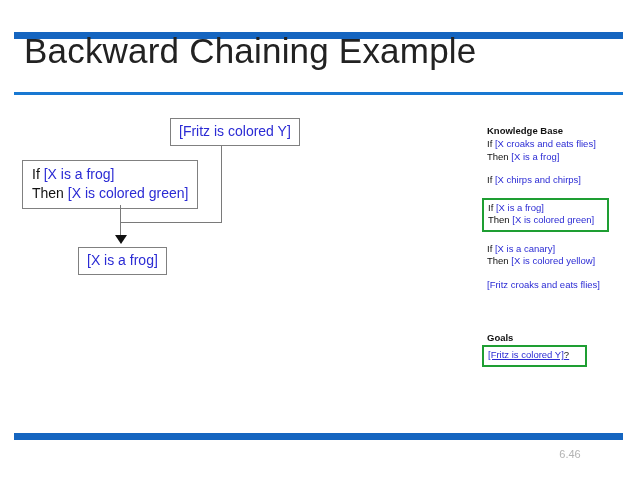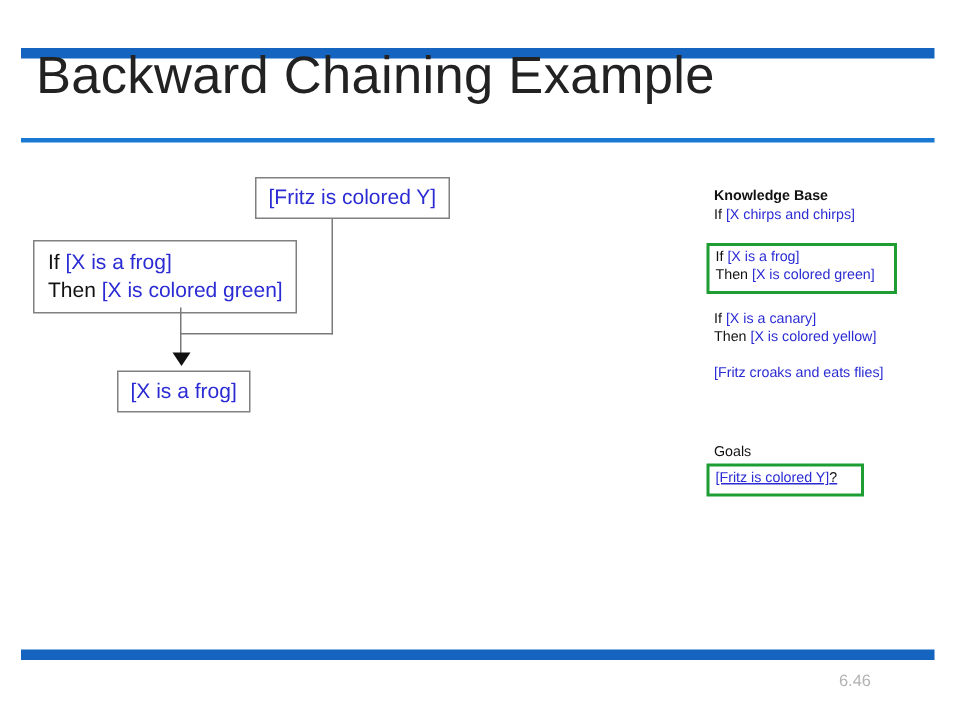--- a/index.html
+++ b/index.html
@@ -61,42 +61,42 @@
   .arrow-head{
     position:absolute; left:115px; top:135px;
     width:0; height:0;
     border-left:6px solid transparent;
     border-right:6px solid transparent;
     border-top:9px solid #111111;
   }
 
   
   .kb{
-    position:absolute; left:476px; top:124px; width:140px;
+    position:absolute; left:487px; top:124px; width:140px;
     font-size:9.5px; line-height:12.5px; color:#2B2BD4;
   }
   .kb-head{
     font-weight:bold; color:#111111; font-size:9.5px; line-height:13px;
     margin-bottom:1px;
   }
   .kb-rule{ margin-bottom:11px; white-space:nowrap; }
   .kb-line{ white-space:nowrap; }
   .kb-line .kw{ color:#111111; }
   .kb-line .q{ color:#111111; }
 
   .hl{
     border:2px solid #1E9E32;
     padding:2px 4px 3px 4px;
     margin:0 0 11px -5px;
     width:127px;
   }
   .hl.goal-hl{ width:105px; margin-bottom:0;text-decoration:underline; }
 
   .kb-goals-head{
-    font-weight:normal; color:#111111; font-size:9.5px; line-height:13px;
+    font-weight:bold; color:#111111; font-size:9.5px; line-height:13px;
     margin-bottom:1px;
     margin-top:40px;
   }
 </style>
 </head>
 <body>
 
 <div class="top-bar"></div>
 
 <div class="title">Backward Chaining Example</div>
@@ -125,20 +125,28 @@
   <div class="conn c-goal-v"></div>
   <div class="conn c-horiz"></div>
   <div class="conn c-rule-v"></div>
   <div class="arrow-head"></div>
 </div>
 
 <div class="kb">
 
   <div class="kb-head">Knowledge Base</div>
 
+  <div class="kb-rule">
+    <div class="kb-line">
+      <span class="kw">If </span><span>[X croaks and eats flies]</span>
+    </div>
+    <div class="kb-line">
+      <span class="kw">Then </span><span>[X is a frog]</span>
+    </div>
+  </div>
 
   <div class="kb-rule">
     <div class="kb-line">
       <span class="kw">If </span><span>[X chirps and chirps]</span>
     </div>
   </div>
 
   <div class="kb-rule hl">
     <div class="kb-line">
       <span class="kw">If </span><span>[X is a frog]</span>

